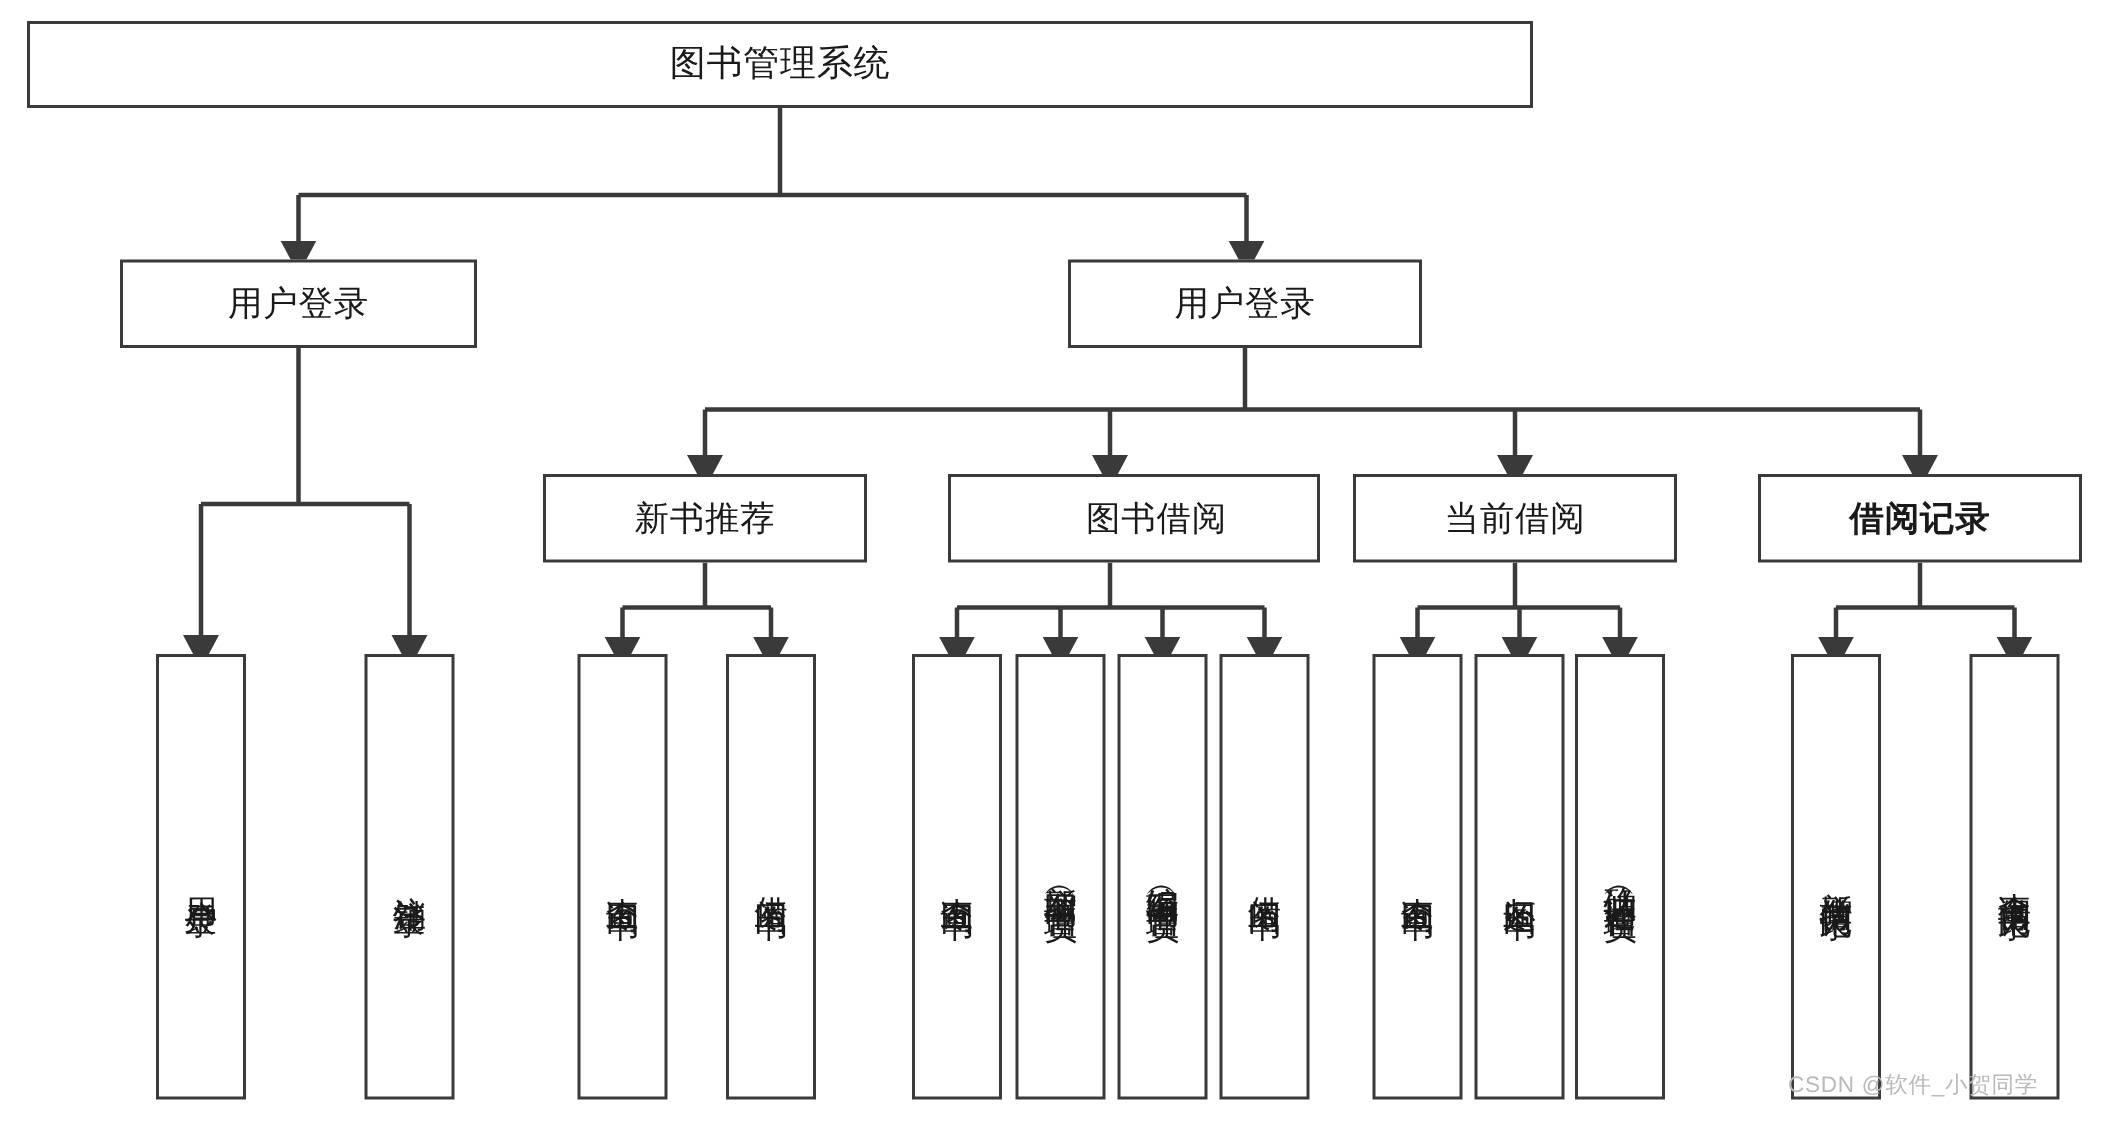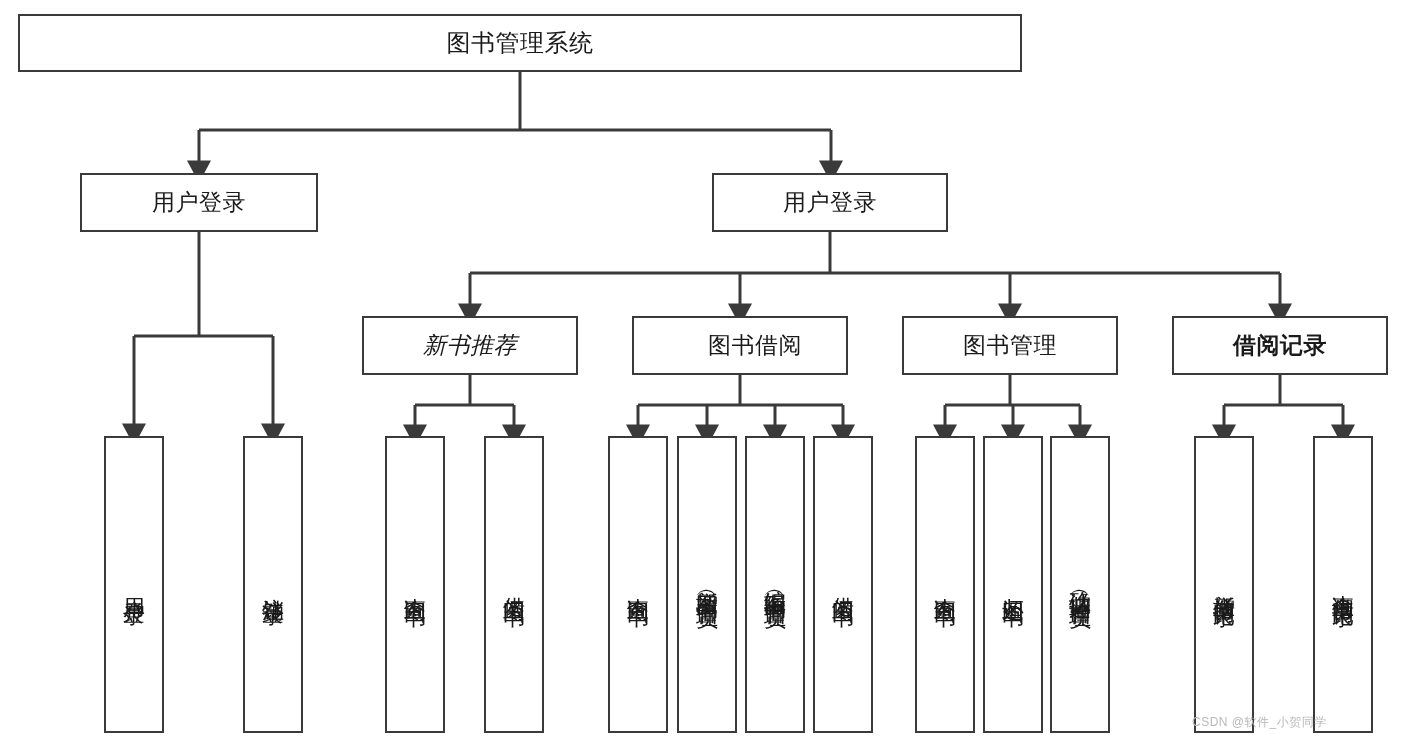--- a/index.html
+++ b/index.html
@@ -47,21 +47,21 @@
     writing-mode: vertical-rl;
     text-orientation: upright;
     letter-spacing: 2.5px;
     padding: 4px 0;
   }
   .node.title {
     font-size: 24px;
   }
   .watermark {
     position: absolute;
-    font-size: 12px;
+    font-size: 15px;
     color: #b9b9b9;
     white-space: nowrap;
     letter-spacing: 0.5px;
   }
 </style>
 </head>
 <body>
 
 <div id="canvas">
 
@@ -119,28 +119,28 @@
     <span>图书管理系统</span>
   </div>
 
   <div class="node horiz" style="left: 80px; top: 173px; width: 238px; height: 59px;">
     <span>用户登录</span>
   </div>
   <div class="node horiz" style="left: 712px; top: 173px; width: 236px; height: 59px;">
     <span>用户登录</span>
   </div>
 
-  <div class="node horiz" style="left: 362px; top: 316px; width: 216px; height: 59px; font-style: italic;">
+  <div class="node horiz" style="left: 362px; top: 316px; width: 216px; height: 59px;">
     <span>新书推荐</span>
   </div>
-  <div class="node horiz" style="left: 632px; top: 316px; width: 216px; height: 59px; padding-left: 30px;">
+  <div class="node horiz" style="left: 632px; top: 316px; width: 248px; height: 59px; padding-left: 30px;">
     <span>图书借阅</span>
   </div>
   <div class="node horiz" style="left: 902px; top: 316px; width: 216px; height: 59px;">
-    <span>图书管理</span>
+    <span>当前借阅</span>
   </div>
   <div class="node horiz" style="left: 1172px; top: 316px; width: 216px; height: 59px; font-weight: bold;">
     <span>借阅记录</span>
   </div>
 
   <div class="node vert" style="left: 104px; top: 436px; width: 60px; height: 297px;">
     <span>用户登录</span>
   </div>
   <div class="node vert" style="left: 243px; top: 436px; width: 60px; height: 297px;">
     <span>注销登录</span>

